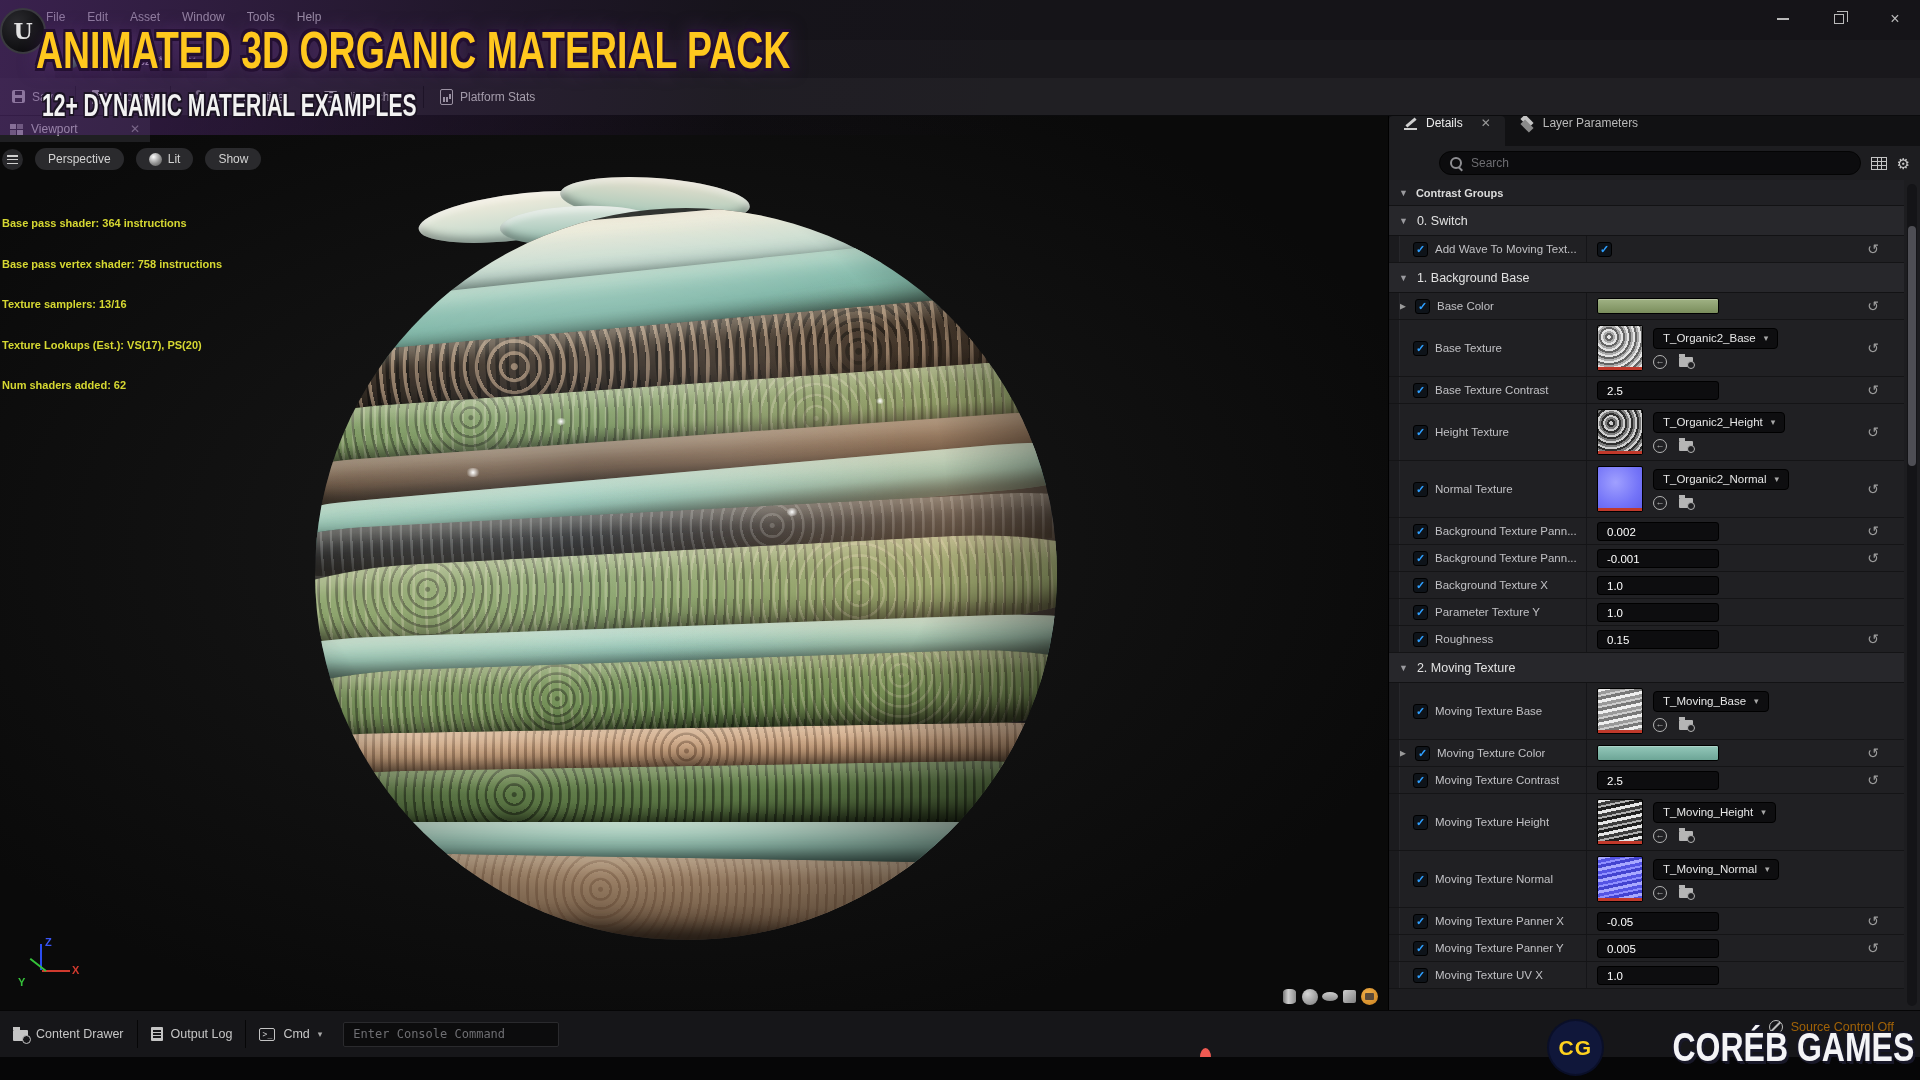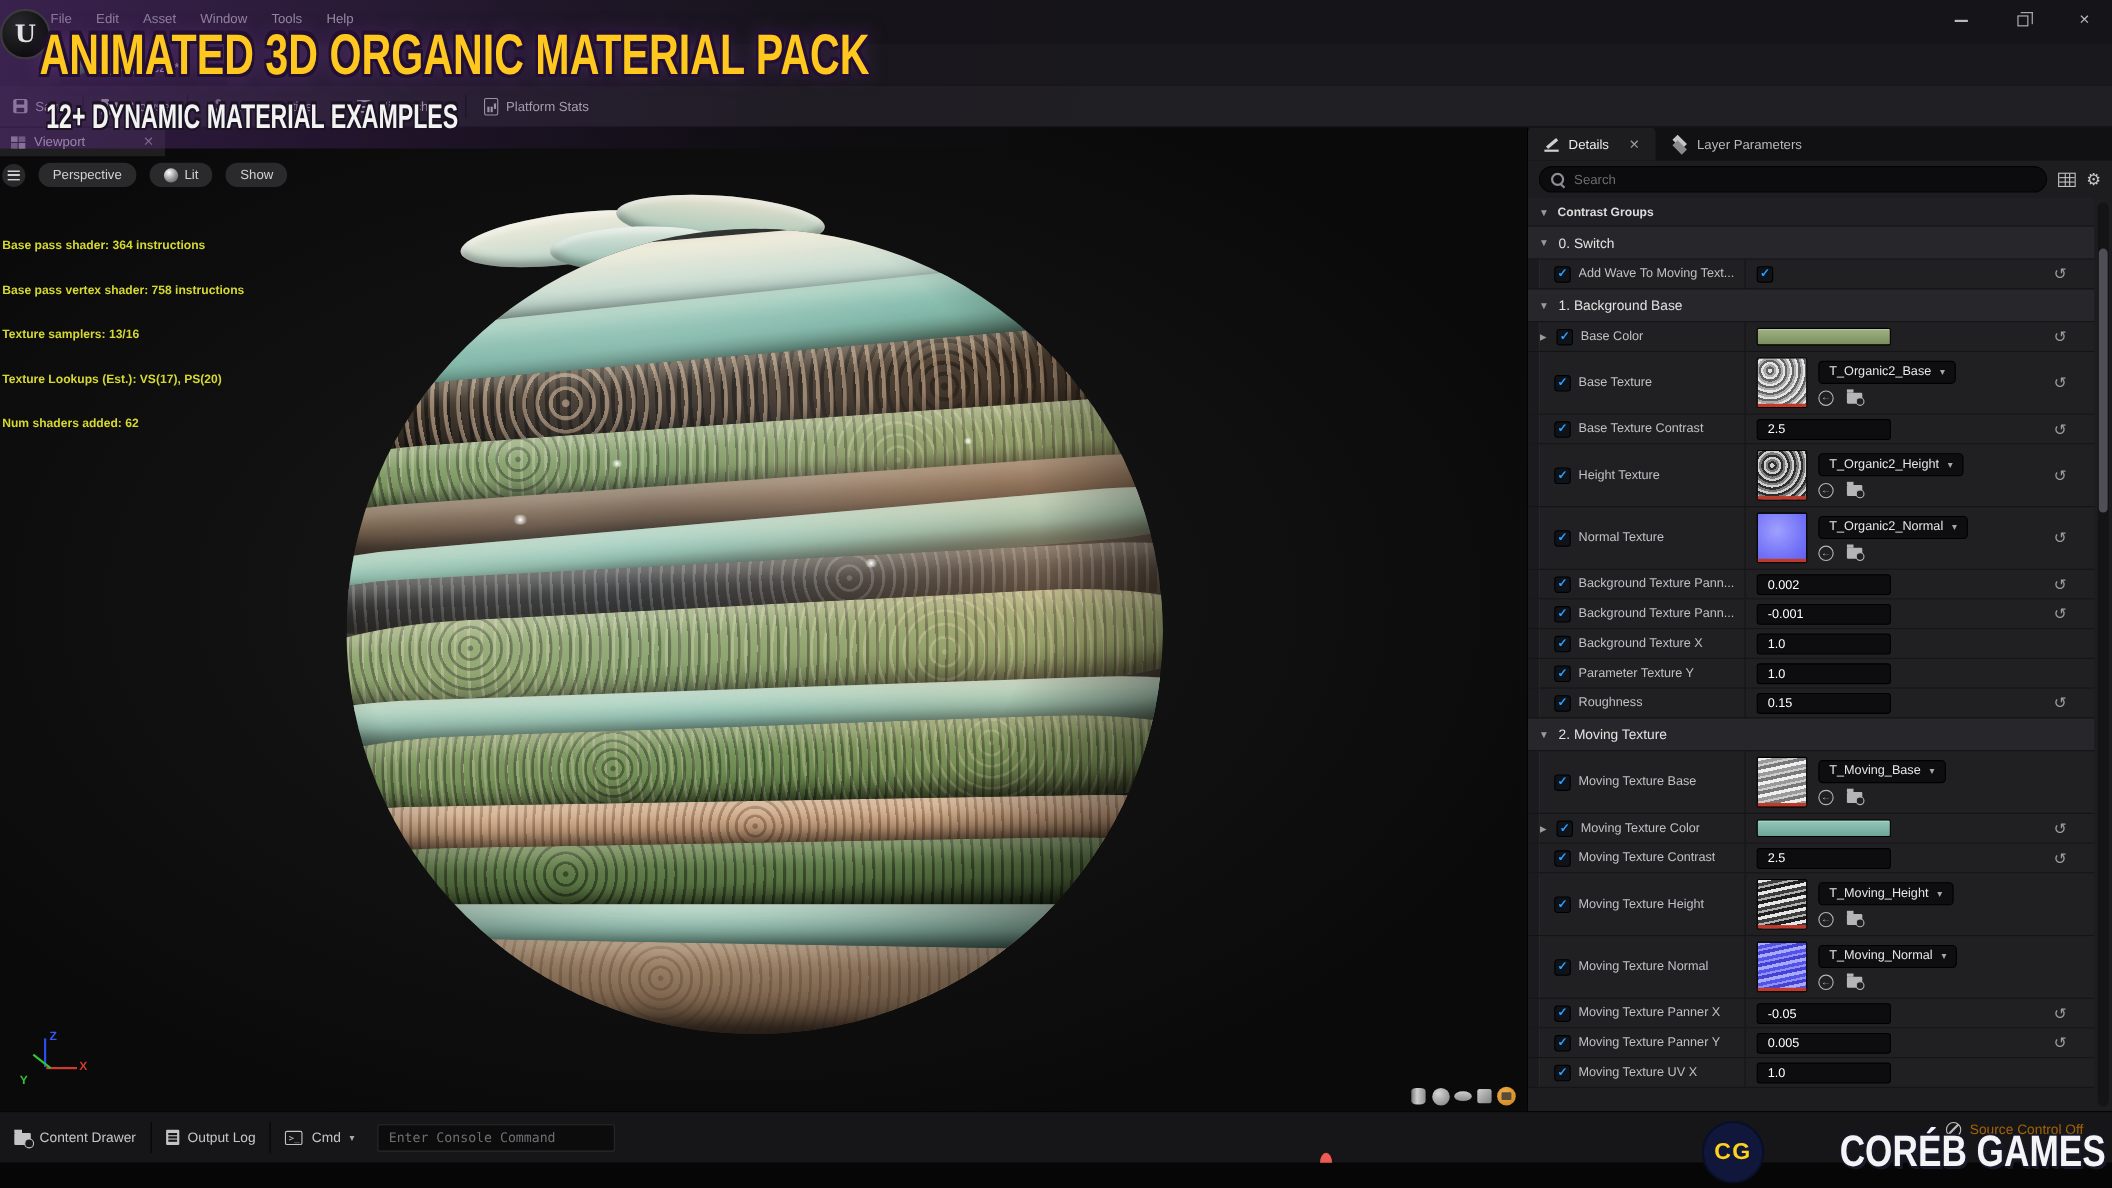--- a/index.html
+++ b/index.html
@@ -123,32 +123,32 @@
   .m-cyl  { width:13px; height:15px; border-radius:5px/3px; background:linear-gradient(90deg,#777,#cfcfcf 40%,#8c8c8c); }
   .m-sph  { width:16px; height:16px; border-radius:50%; background:radial-gradient(circle at 35% 30%, #d6d6d6, #7a7a7a); }
   .m-pln  { width:16px; height:9px; border-radius:50%; background:linear-gradient(180deg,#cfcfcf,#8a8a8a); }
   .m-cub  { width:13px; height:13px; background:linear-gradient(135deg,#cfcfcf,#808080); border-radius:2px; }
   .m-cust { width:17px; height:17px; border-radius:50%; background:radial-gradient(circle at 40% 35%, #f2b04a, #c77f1d); display:flex; align-items:center; justify-content:center; }
   .m-cust i { width:9px; height:7px; background:#5a4a3a; border-radius:1px; }
 
   
   .details { position:absolute; left:1388px; top:116px; width:532px; height:894px; background:#1d1d20; border-left:1px solid #000; overflow:hidden; }
   .dtabs { height:30px; background:#111113; display:flex; align-items:flex-end; }
-  .dtab { height:30px; display:flex; align-items:center; gap:8px; padding:0 14px; font-size:12px; color:#b9b9b9; }
+  .dtab { height:30px; display:flex; gap:8px; padding:0 14px; font-size:12px; color:#b9b9b9; }
   .dtab.active { background:#1d1d20; color:#ececec; border-radius:4px 4px 0 0; }
   .dtab .x { color:#9a9a9a; margin-left:10px; }
   .ico-pen { width:15px; height:14px; position:relative; }
   .ico-pen::before { content:""; position:absolute; left:1px; bottom:0; width:13px; height:2px; background:#cfcfcf; }
   .ico-pen::after { content:""; position:absolute; left:2px; top:5px; width:12px; height:3px; background:#cfcfcf; transform:rotate(-40deg); }
   .ico-layers { width:16px; height:15px; position:relative; }
   .ico-layers i { position:absolute; left:2px; width:12px; height:12px; background:#c4c4c4; transform:rotate(45deg) scaleY(.55); }
   .ico-layers i:nth-child(1) { top:-1px; }
   .ico-layers i:nth-child(2) { top:4px; background:#8a8a8a; }
 
-  .searchrow { height:34px; display:flex; align-items:center; gap:10px; padding:0 10px; }
+  .searchrow { height:34px; display:flex; align-items:center; gap:10px; padding:0 10px;margin-left:40px; }
   .searchpill { flex:1; height:24px; background:#0c0c0e; border:1px solid #040404; border-radius:12px; display:flex; align-items:center; gap:8px; padding:0 10px; }
   .searchpill input { flex:1; background:transparent; border:none; outline:none; color:#ddd; font-size:12px; font-family:"Liberation Sans",sans-serif; }
   .searchpill input::placeholder { color:#6d6d71; }
   .ico-mag { width:13px; height:13px; position:relative; flex:0 0 13px; }
   .ico-mag::before { content:""; position:absolute; left:0; top:0; width:8px; height:8px; border:2px solid #8e8e92; border-radius:50%; }
   .ico-mag::after { content:""; position:absolute; right:0px; bottom:0px; width:5px; height:2px; background:#8e8e92; transform:rotate(45deg); }
   .ico-table { width:16px; height:13px; border:1px solid #c4c4c4; position:relative; }
   .ico-table::before { content:""; position:absolute; left:0; right:0; top:3px; height:1px; background:#c4c4c4; box-shadow:0 4px 0 #c4c4c4; }
   .ico-table::after { content:""; position:absolute; top:0; bottom:0; left:5px; width:1px; background:#c4c4c4; box-shadow:4px 0 0 #c4c4c4; }
   .ico-gear { font-size:15px; color:#c9c9c9; line-height:1; }

